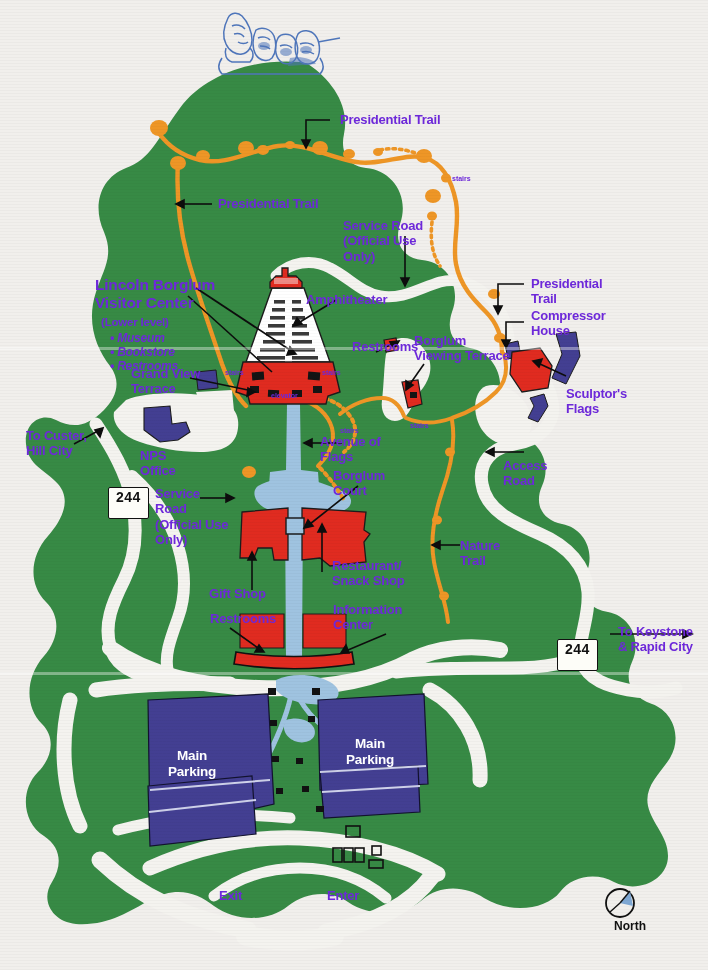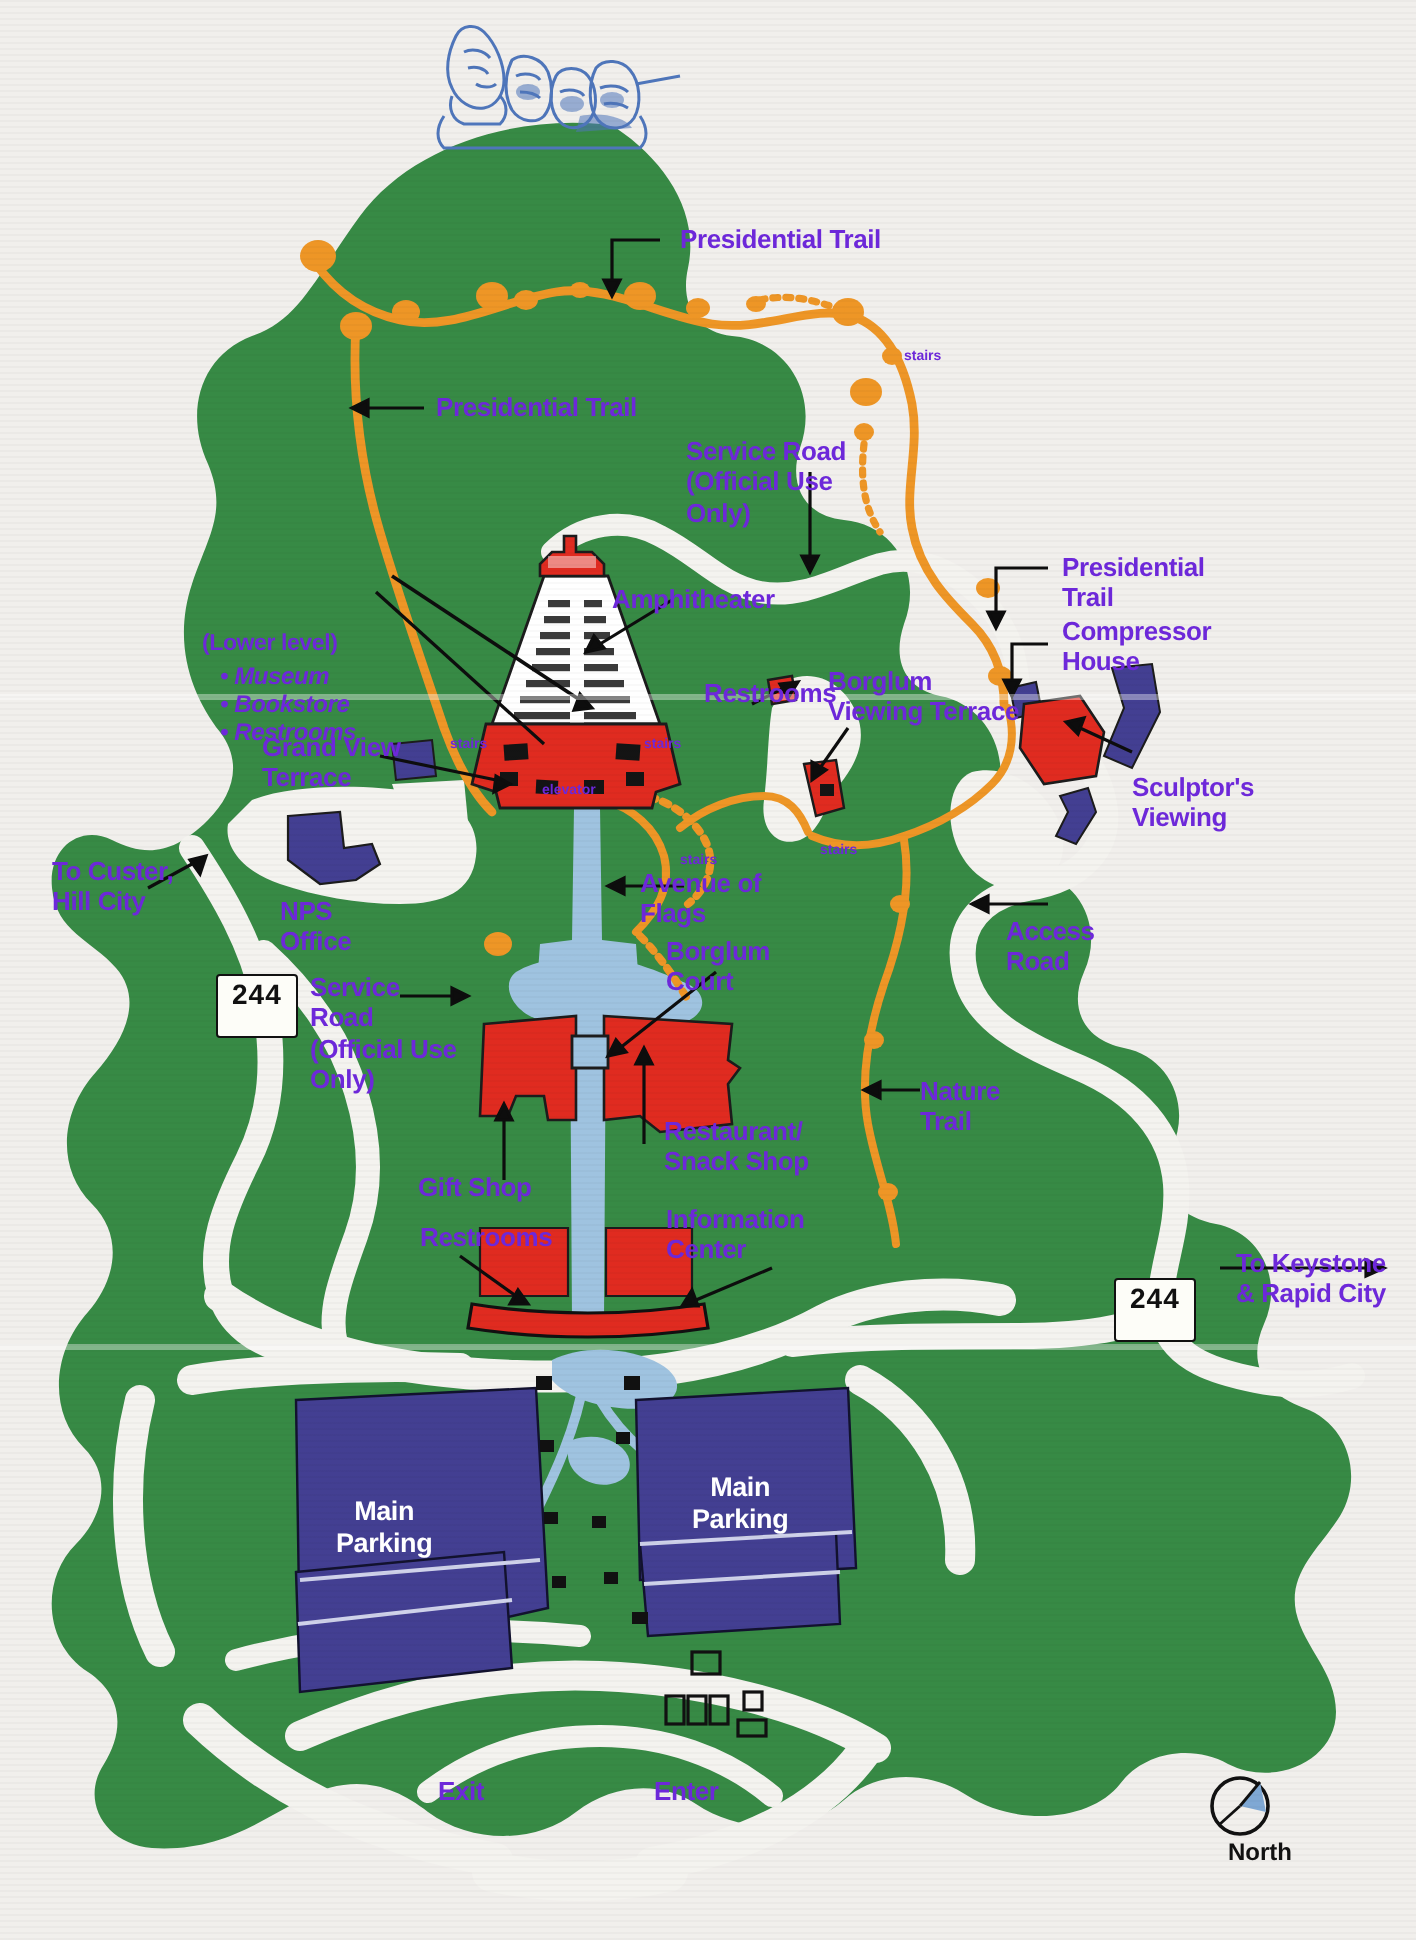--- a/index.html
+++ b/index.html
@@ -583,22 +583,24 @@
 (Official Use
 Only)</div>
 
   <div class="lbl" style="left:531px; top:276px">Presidential
 Trail</div>
 
   <div class="lbl" style="left:531px; top:308px">Compressor
 House</div>
 
   <div class="lbl" style="left:566px; top:386px">Sculptor's
-Viewing</div>
-
+Flags</div>
+
+  <div class="lbl big" style="left:95px; top:276px">Lincoln Borglum
+Visitor Center</div>
   <div class="lbl small" style="left:101px; top:316px">(Lower level)</div>
   <div class="lbl bullets" style="left:110px; top:331px">• Museum
 • Bookstore
 • Restrooms</div>
 
   <div class="lbl" style="left:131px; top:366px">Grand View
 Terrace</div>
 
   <div class="lbl" style="left:306px; top:292px">Amphitheater</div>
 

